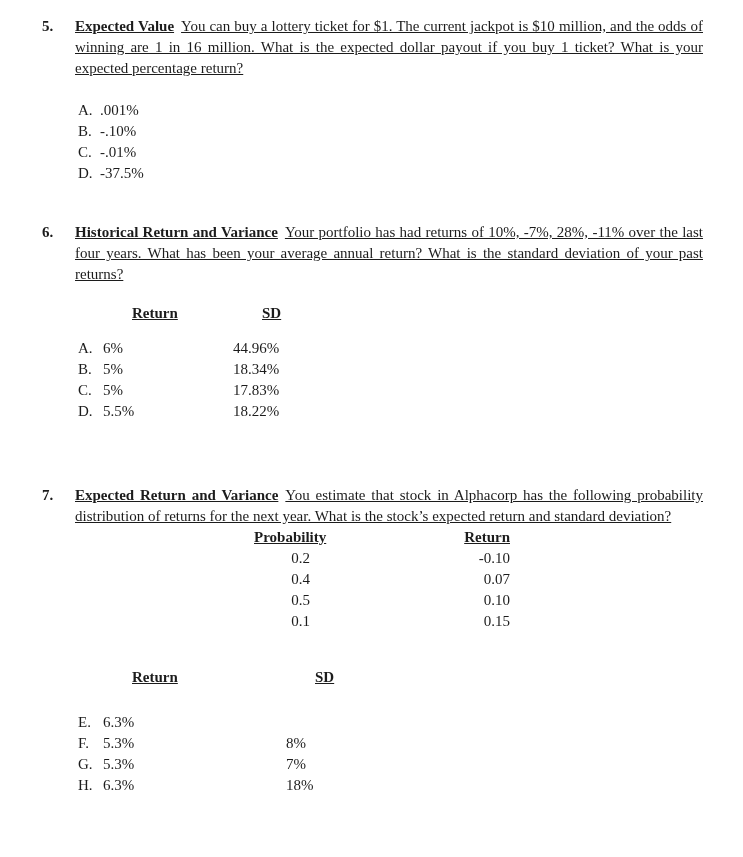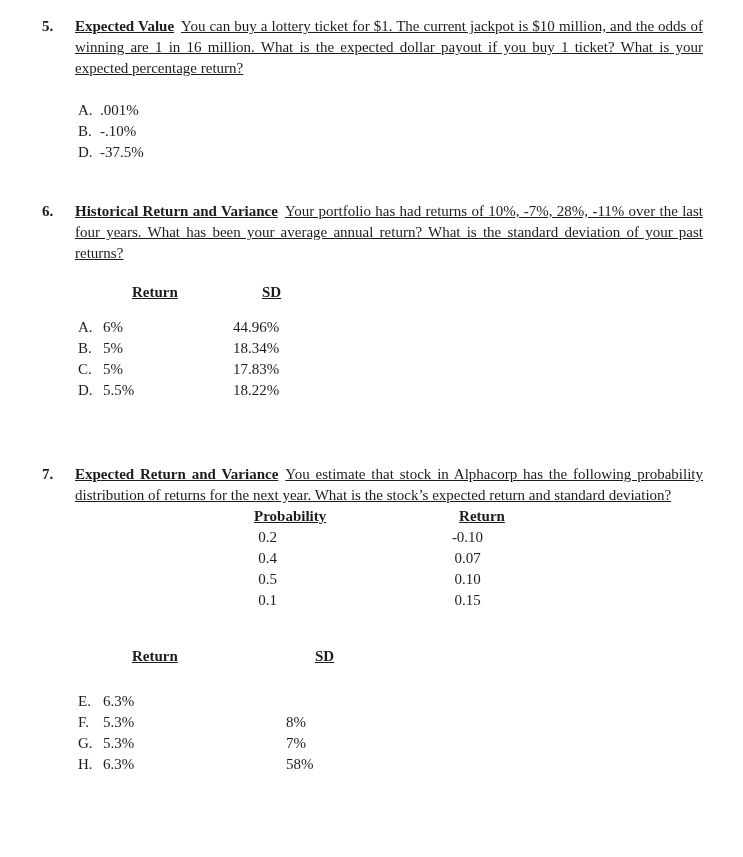--- a/index.html
+++ b/index.html
@@ -28,21 +28,21 @@
 
   
   .q6 { margin-top: 38px; }
   .tbl6-header { display: grid; grid-template-columns: 130px auto; margin: 18px 0 0 61px; }
   .tbl6-rows { margin-top: 14px; }
   .tbl6-row { display: grid; grid-template-columns: 25px 130px auto; margin-left: 36px; height: 21px; }
 
   
   .q7 { margin-top: 63px; }
   .tbl7p { margin-left: 183px; display: grid; grid-template-columns: 85px 85px; column-gap: 115px; }
-  .tbl7p .cell { text-align: center; height: 21px; }
+  .tbl7p .cell { text-align: right; height: 21px; }
 
   .tbl7a-header { display: grid; grid-template-columns: 183px auto; margin: 35px 0 0 61px; }
   .tbl7a-rows { margin-top: 24px; }
   .tbl7a-row { display: grid; grid-template-columns: 25px 183px auto; margin-left: 36px; height: 21px; }
 </style>
 </head>
 <body>
 
 <div class="page">
 
@@ -52,20 +52,23 @@
       <div class="q-body">
         <span class="q-title">Expected Value</span><span>You can buy a lottery ticket for $1.  The current jackpot is $10 million, and the odds of winning are 1 in 16 million.  What is the expected dollar payout if you buy 1 ticket?  What is your expected percentage return?</span>
       </div>
     </div>
     <ul class="options">
       <li>
         <span class="opt-label">A.</span><span>.001%</span>
       </li>
       <li>
         <span class="opt-label">B.</span><span>-.10%</span>
+      </li>
+      <li>
+        <span class="opt-label">C.</span><span>-.01%</span>
       </li>
       <li>
         <span class="opt-label">D.</span><span>-37.5%</span>
       </li>
     </ul>
   </section>
 
   <section class="question q6">
     <div class="q-row">
       <div class="q-num">6.</div>
@@ -141,18 +144,18 @@
         <span>8%</span>
       </div>
       <div class="tbl7a-row">
         <span>G.</span>
         <span>5.3%</span>
         <span>7%</span>
       </div>
       <div class="tbl7a-row">
         <span>H.</span>
         <span>6.3%</span>
-        <span>58%</span>
+        <span>18%</span>
       </div>
     </div>
   </section>
 
 </div>
 
 </body></html>

